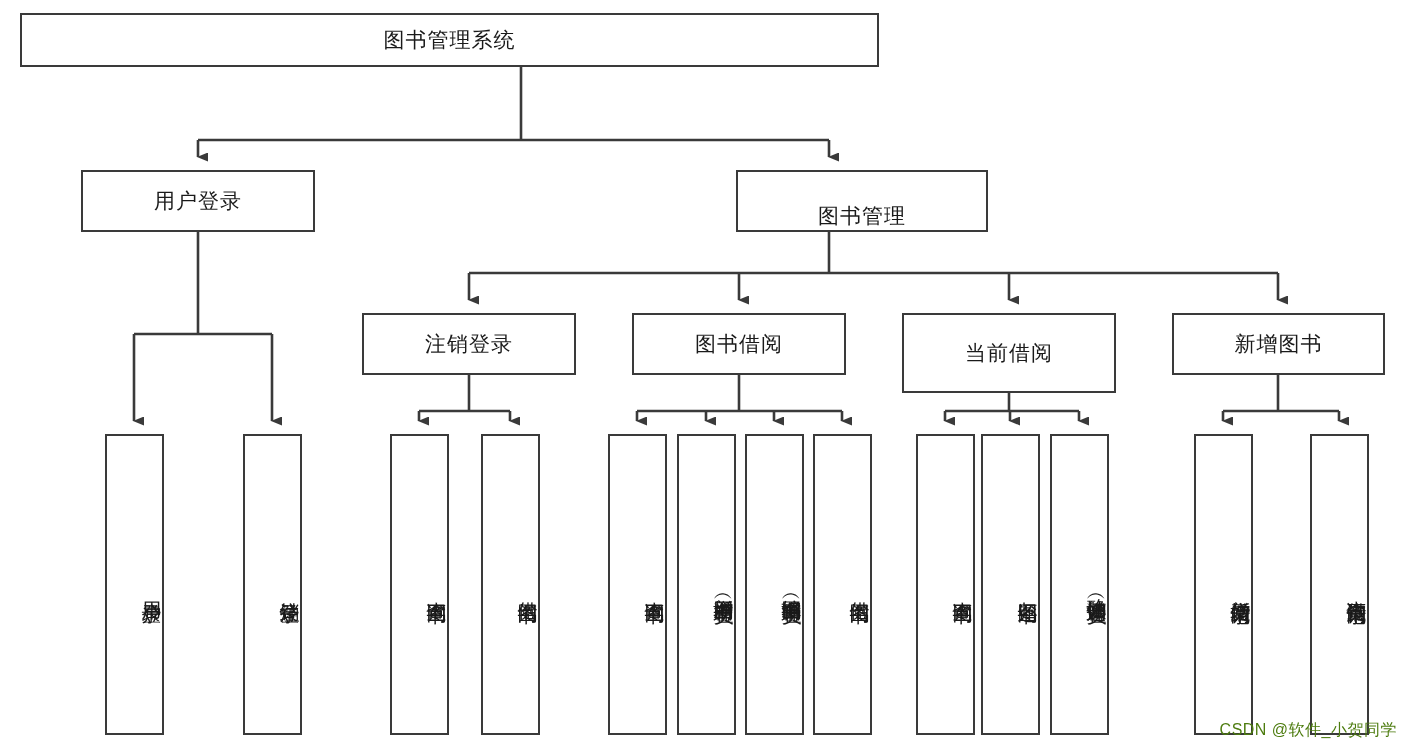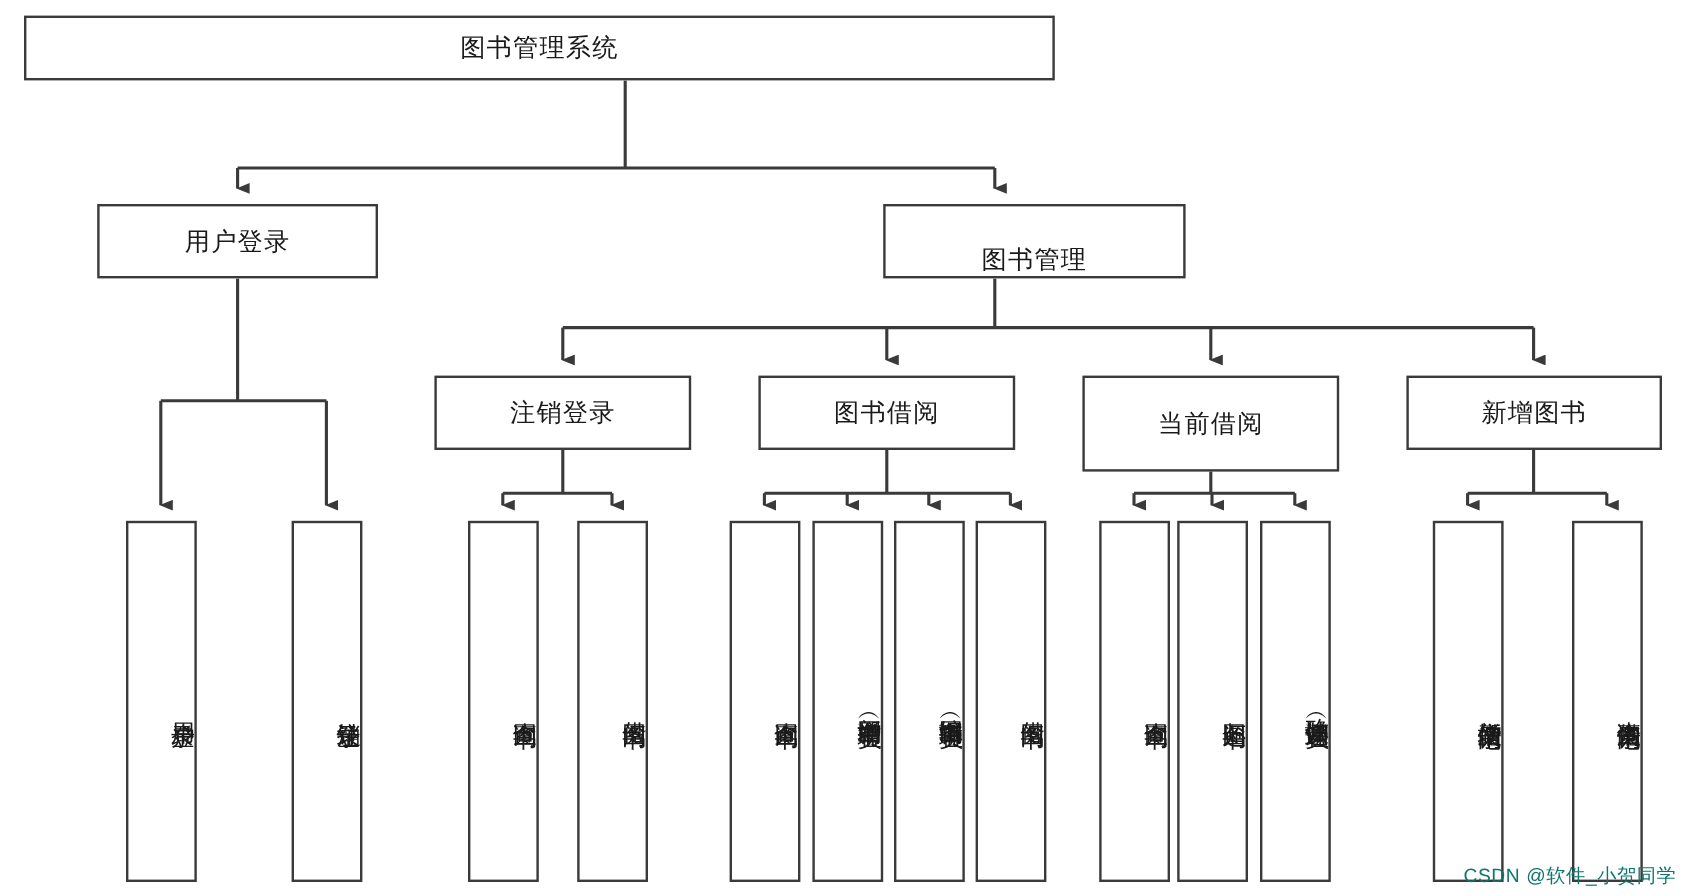--- a/index.html
+++ b/index.html
@@ -56,21 +56,21 @@
   }
   .node-label {
     display: block;
     white-space: nowrap;
   }
   #watermark {
     position: absolute;
     right: 8px;
     bottom: 6px;
     font-size: 16px;
-    color: #0f766e;
+    color: #4d7c0f;
     letter-spacing: 0.5px;
     white-space: nowrap;
     pointer-events: none;
   }
 </style>
 </head>
 <body>
 
 <div id="diagram-canvas">
 

